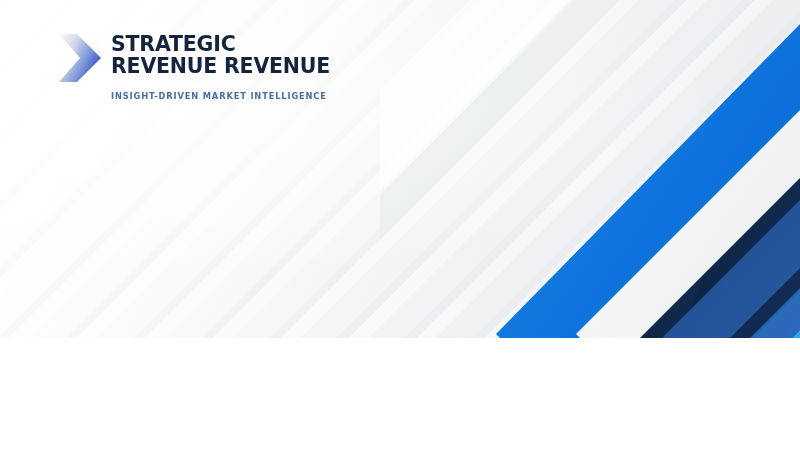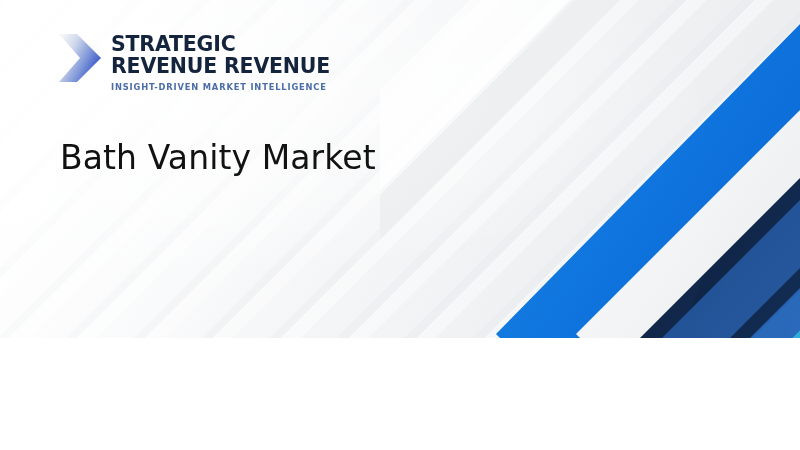--- a/index.html
+++ b/index.html
@@ -70,21 +70,21 @@
   .logo-word {
     font-family: "DejaVu Sans", sans-serif;
     font-weight: bold;
     font-size: 20.5px;
     line-height: 21.5px;
     letter-spacing: -0.2px;
     color: #15243d;
     white-space: nowrap;
   }
   .logo-tag {
-    margin-top: 5px;
+    margin-top: 14px;
     font-family: "DejaVu Sans", sans-serif;
     font-size: 8.3px;
     font-weight: bold;
     letter-spacing: 0.85px;
     color: #4a6da8;
     white-space: nowrap;
   }
 
   
   .headline {
@@ -220,16 +220,15 @@
         <path d="M 1 2 L 19 2 L 43 26 L 19 50 L 1 50 L 22 26 Z" fill="url(#gLogoMark)"></path>
       </svg>
     </div>
     <div class="logo-text">
       <div class="logo-word">STRATEGIC</div>
       <div class="logo-word">REVENUE REVENUE</div>
       <div class="logo-tag">INSIGHT-DRIVEN MARKET INTELLIGENCE</div>
     </div>
   </div>
 
-  <div class="headline">Bath Vanity Market</div>
 
 
 </div>
 
 </body></html>

